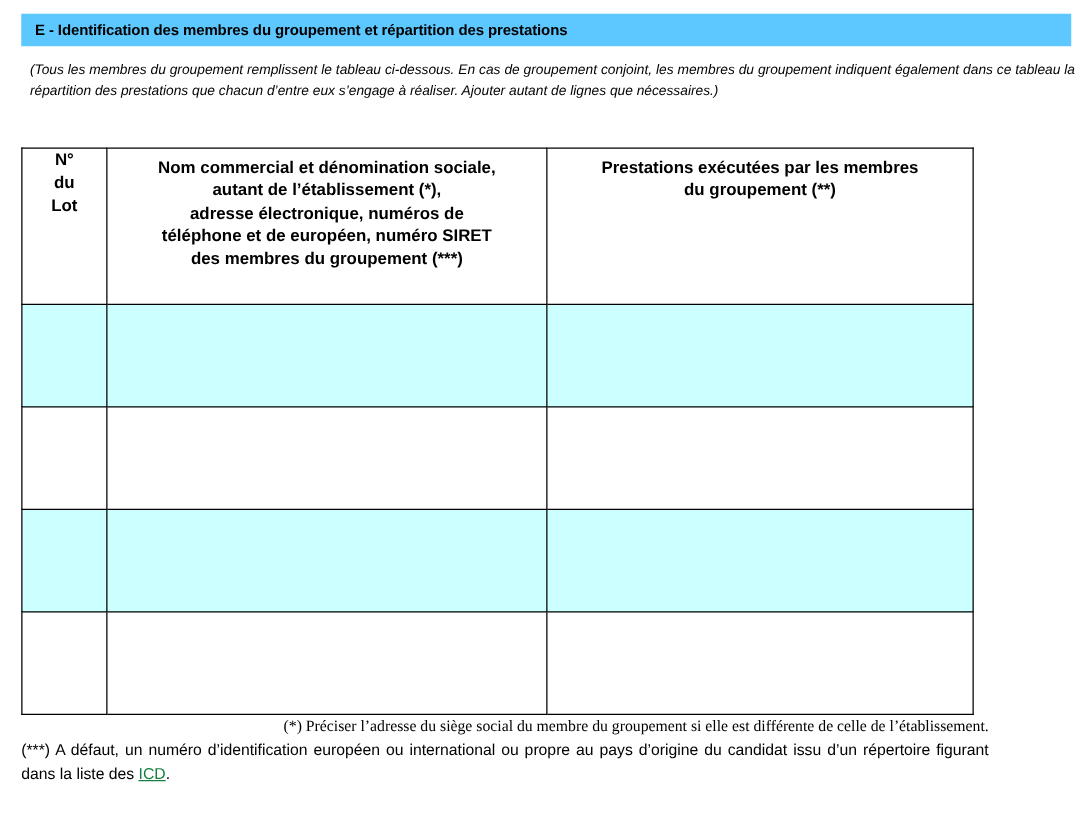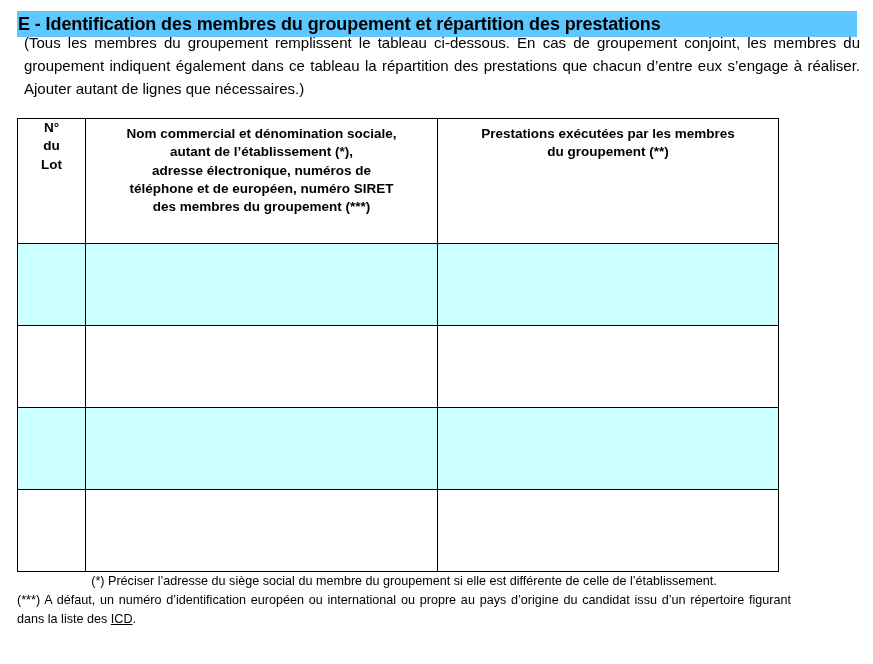--- a/index.html
+++ b/index.html
@@ -21,34 +21,35 @@
     position: absolute;
     left: 17px;
     top: 11px;
     width: 840px;
     height: 26px;
     background: #5CC8FF;
     display: flex;
     align-items: center;
   }
   .section-bar-text {
-    font-size: 18px;
+    font-size: 12px;
     font-weight: bold;
     letter-spacing: -0.1px;
-    padding-left: 1px;
+    padding-left: 11px;
     white-space: nowrap;
   }
 
   
   .intro {
     position: absolute;
     left: 24px;
-    top: 32px;
+    top: 48px;
     width: 836px;
-    font-size: 15px;
+    font-size: 11px;
+    font-style: italic;
     line-height: 1.52;
     text-align: justify;
   }
 
   
   .grid-table {
     position: absolute;
     left: 17px;
     top: 118px;
     width: 761px;
@@ -91,23 +92,23 @@
     left: 17px;
     top: 572px;
     width: 774px;
     font-size: 12.6px;
     line-height: 1.5;
   }
   .fn {
     text-align: justify;
     margin: 0;
   }
-  .fn-last { text-align: center; }
+  .fn-last { text-align: right; font-family: Liberation Serif, serif; }
   .icd-link {
-    color: #000000;
+    color: #15803d;
     text-decoration: underline;
   }
 </style>
 </head>
 <body>
 
 <div class="section-bar">
   <span class="section-bar-text">E - Identification des membres du groupement et répartition des prestations</span>
 </div>
 

